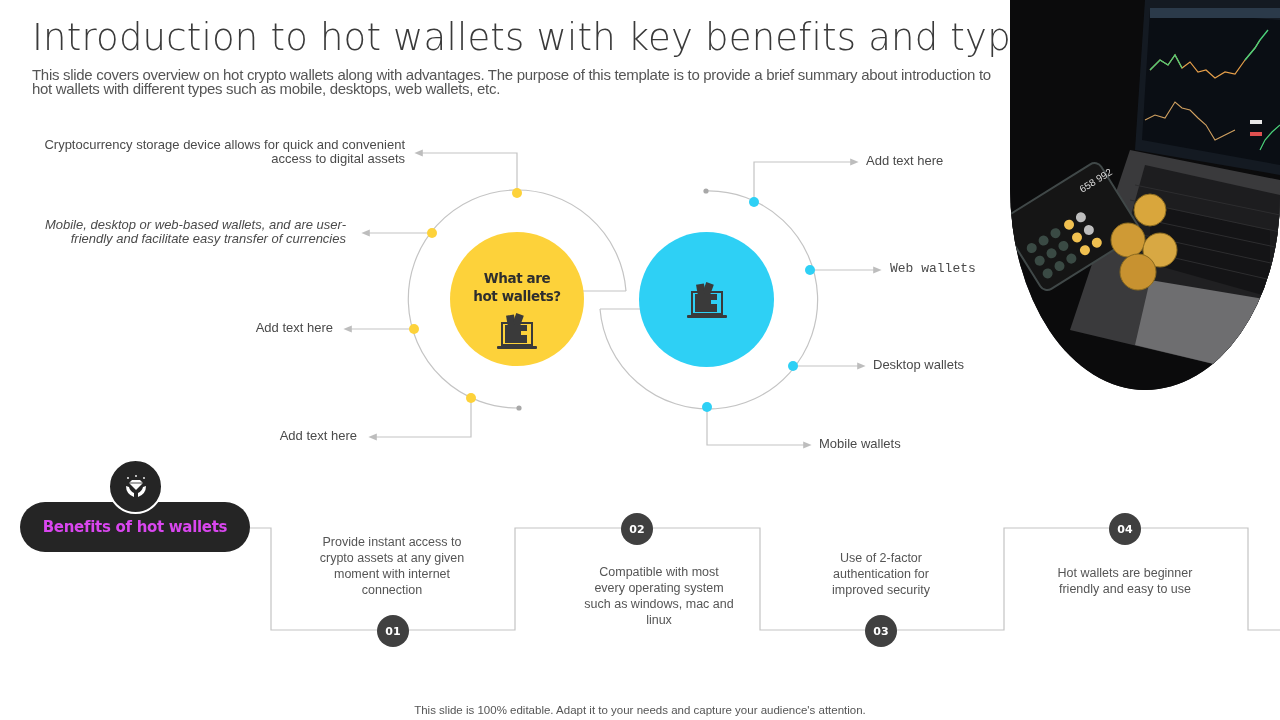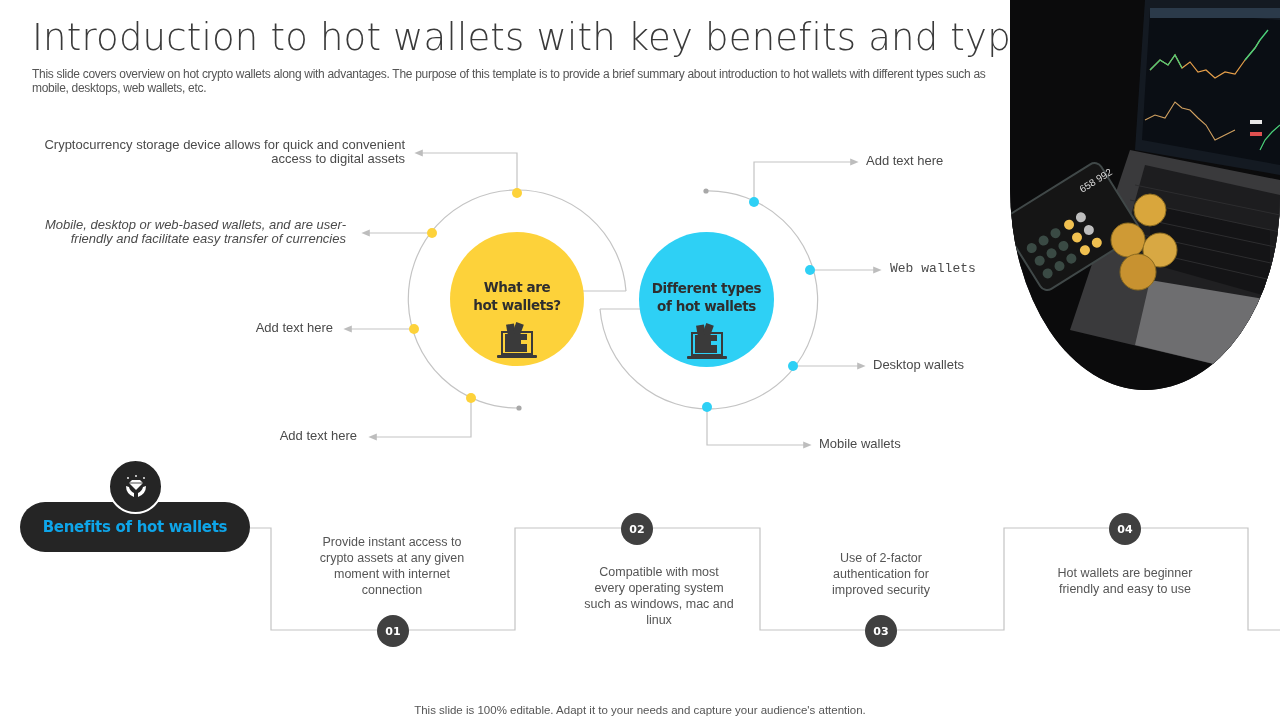--- a/index.html
+++ b/index.html
@@ -1,34 +1,34 @@
 <!DOCTYPE html>
 <html><head>
 <meta charset="utf-8">
 <style>
   * { box-sizing: border-box; margin: 0; padding: 0; }
   html, body { width: 1280px; height: 720px; overflow: hidden; background: #ffffff; }
   body { position: relative; font-family: "Liberation Sans", sans-serif; color: #404040; }
 
   .title { position: absolute; left: 32px; top: 16px; font-family: "DejaVu Sans", sans-serif; font-weight: 200; font-size: 37px; color: #3a3a3a; letter-spacing: 0.2px; white-space: nowrap; }
-  .subtitle { position: absolute; left: 32px; top: 68px; width: 975px; font-size: 12px; line-height: 13.5px; color: #555; letter-spacing: -0.3px; }
+  .subtitle { position: absolute; left: 32px; top: 68px; width: 975px; font-size: 15px; line-height: 13.5px; color: #555; letter-spacing: -0.3px; }
 
   .photo { position: absolute; left: 1010px; top: 0; width: 270px; height: 390px; overflow: hidden;
            border-bottom-left-radius: 140px 210px; border-bottom-right-radius: 140px 200px; background: #0b0b0c; }
 
   svg.lines { position: absolute; left: 0; top: 0; }
 
   .lbl { position: absolute; font-size: 13px; line-height: 14px; color: #4a4a4a; }
   .lbl.right { text-align: right; }
 
-  .hub { position: absolute; border-radius: 50%; display: flex; flex-direction: column; align-items: center; justify-content: flex-end; }
+  .hub { position: absolute; border-radius: 50%; display: flex; flex-direction: column; align-items: center; justify-content: center; }
   .hub .ht { margin-top: 28px; font-family: "DejaVu Sans", sans-serif; font-weight: bold; font-size: 13.5px; line-height: 18px; text-align: center; color: #2e2e2e; letter-spacing: -0.4px; }
   .hub .hi { margin-top: 8px; }
 
-  .pill { position: absolute; left: 20px; top: 502px; width: 230px; height: 50px; border-radius: 25px; background: #252525; color: #0ea5e9; display: flex; align-items: center; justify-content: center; font-family: "DejaVu Sans", sans-serif; font-weight: bold; font-size: 15px; letter-spacing: -0.3px; }
+  .pill { position: absolute; left: 20px; top: 502px; width: 230px; height: 50px; border-radius: 25px; background: #252525; color: #d946ef; display: flex; align-items: center; justify-content: center; font-family: "DejaVu Sans", sans-serif; font-weight: bold; font-size: 15px; letter-spacing: -0.3px; }
   .pill-icon { position: absolute; left: 108px; top: 459px; width: 55px; height: 55px; border-radius: 50%; background: #252525; border: 2px solid #fff; display: flex; align-items: center; justify-content: center; }
 
   .step-text { position: absolute; font-size: 12.5px; line-height: 16px; color: #555; text-align: center; }
   .badge { position: absolute; width: 32px; height: 32px; border-radius: 50%; background: #404040; color: #fff; font-family: "DejaVu Sans", sans-serif; font-weight: bold; font-size: 11px; display: flex; align-items: center; justify-content: center; }
 
   .footer { position: absolute; left: 0; width: 1280px; top: 704px; text-align: center; font-size: 11.5px; color: #555; }
 </style>
 </head>
 <body>
 
@@ -157,24 +157,20 @@
       <rect x="19" y="1" width="8" height="12" fill="#3a3a3a" transform="rotate(20 23 7)"></rect>
       <rect x="7" y="10" width="30" height="22" fill="none" stroke="#3a3a3a" stroke-width="2"></rect>
       <rect x="10" y="12" width="22" height="18" fill="#3a3a3a"></rect>
       <rect x="26" y="18" width="6" height="4" fill="#fdd23a"></rect>
       <rect x="2" y="33" width="40" height="3" rx="1" fill="#3a3a3a"></rect>
     </svg>
   </div>
 </div>
 
 <div class="hub" style="left:639px; top:232px; width:135px; height:135px; background:#2ed0f5;">
-  <div class="ht">
-    <div>Different types</div>
-    <div>of hot wallets</div>
-  </div>
   <div class="hi">
     <svg width="44" height="40" viewBox="0 0 44 40">
       <rect x="12" y="2" width="8" height="12" fill="#3a3a3a" transform="rotate(-10 16 8)"></rect>
       <rect x="19" y="1" width="8" height="12" fill="#3a3a3a" transform="rotate(20 23 7)"></rect>
       <rect x="7" y="10" width="30" height="22" fill="none" stroke="#3a3a3a" stroke-width="2"></rect>
       <rect x="10" y="12" width="22" height="18" fill="#3a3a3a"></rect>
       <rect x="26" y="18" width="6" height="4" fill="#2ed0f5"></rect>
       <rect x="2" y="33" width="40" height="3" rx="1" fill="#3a3a3a"></rect>
     </svg>
   </div>

